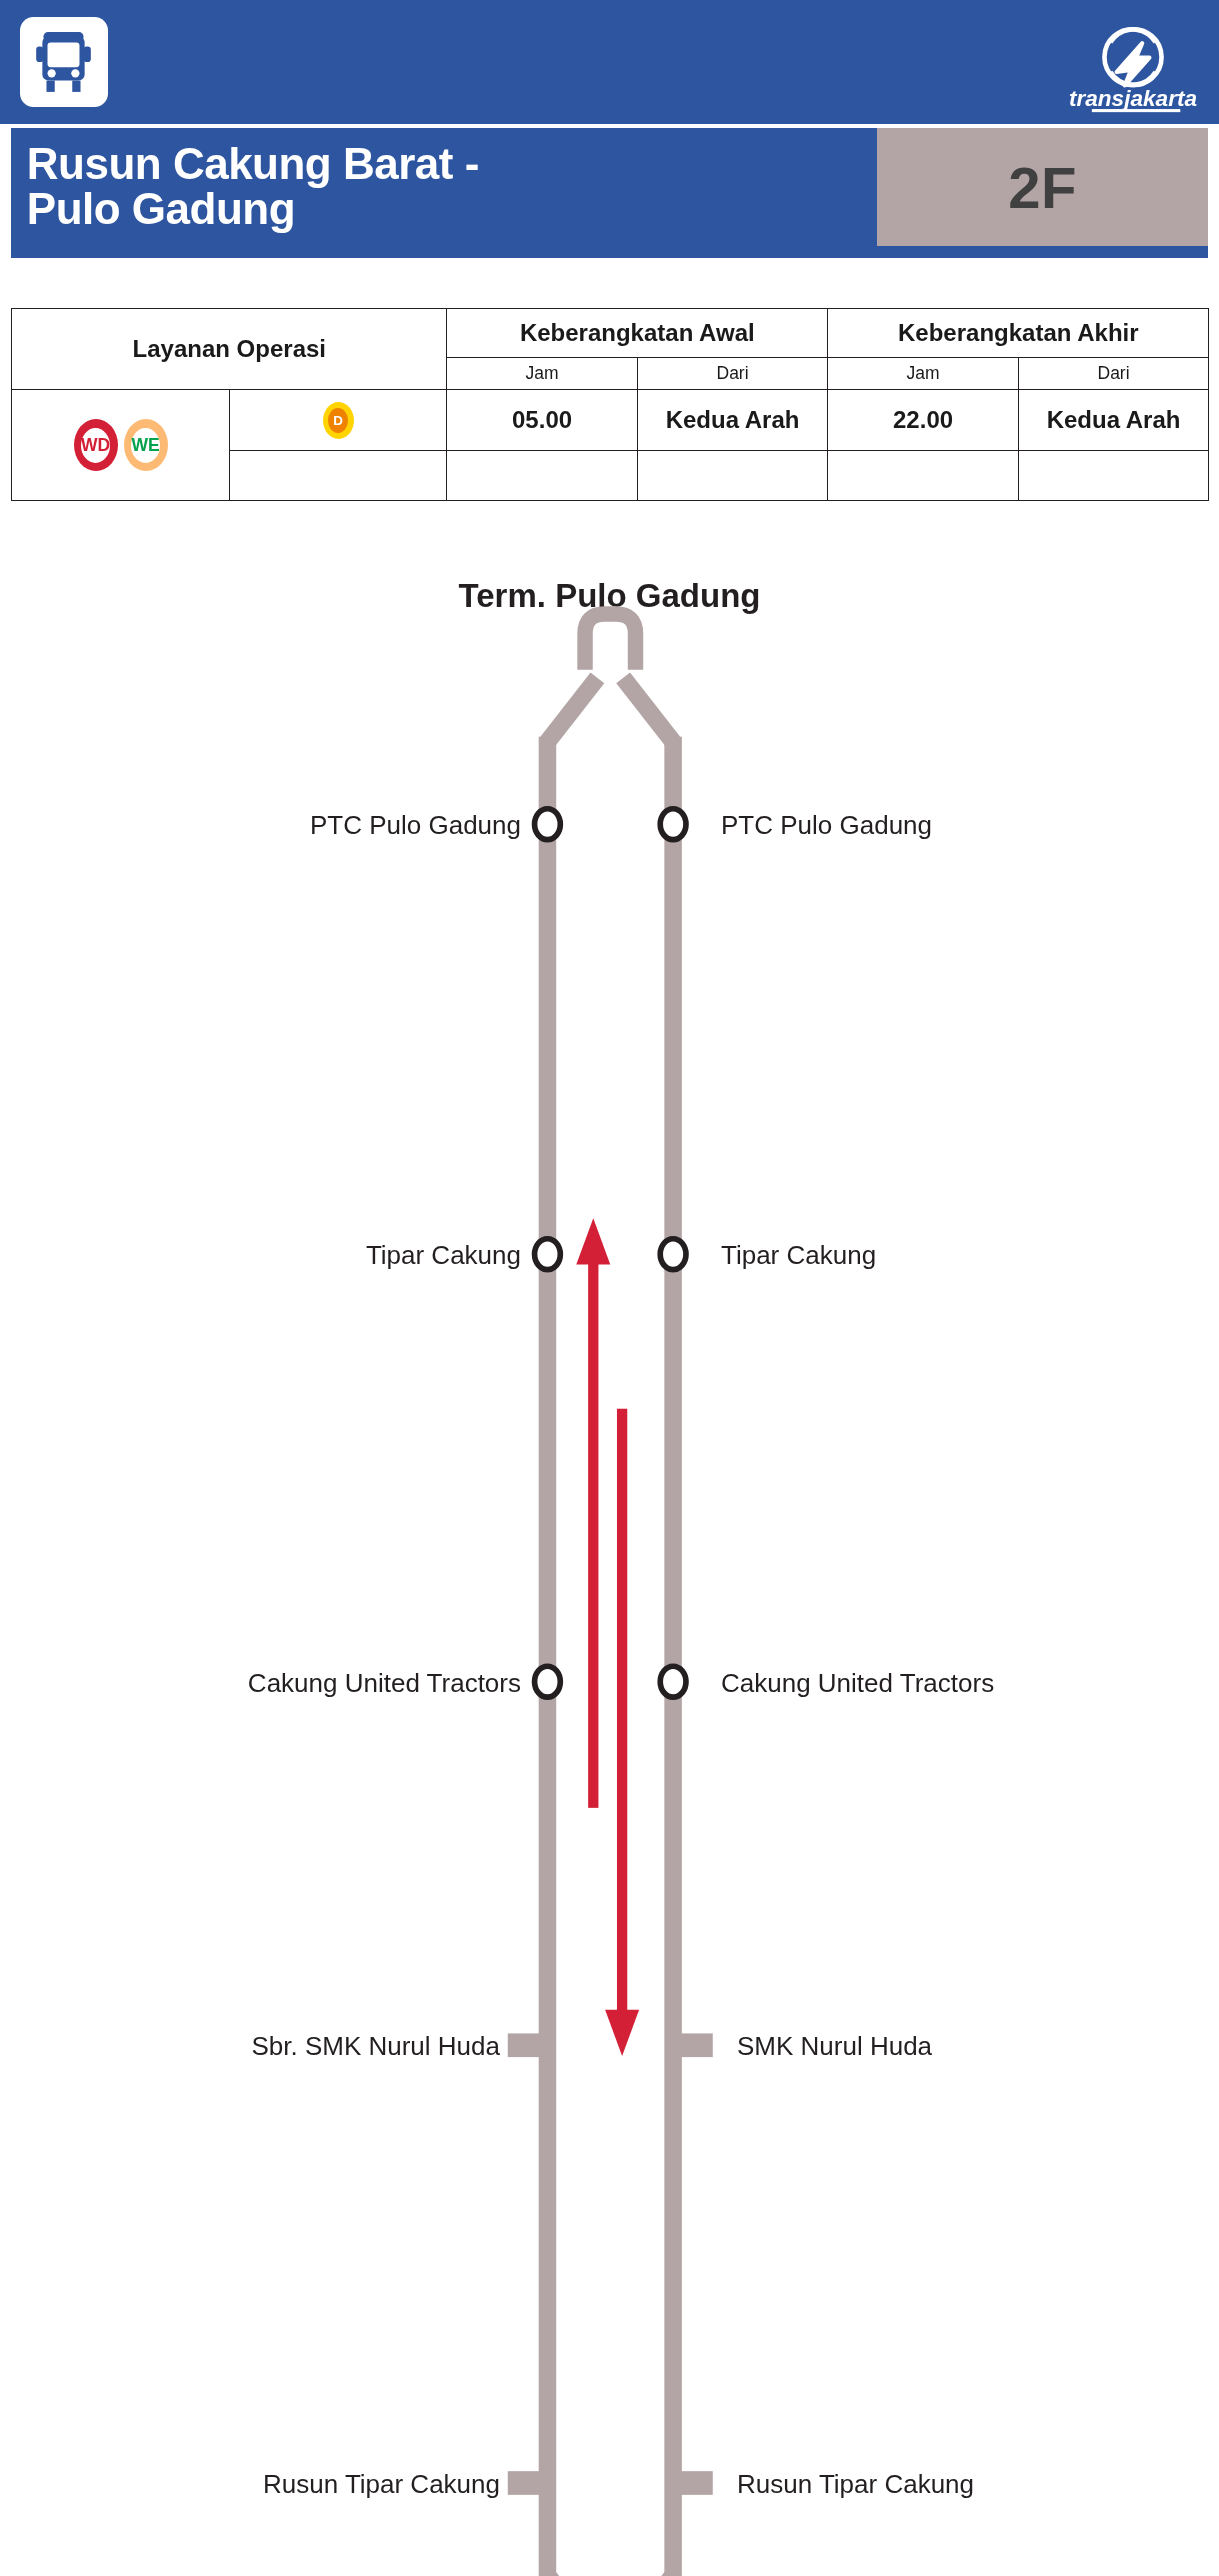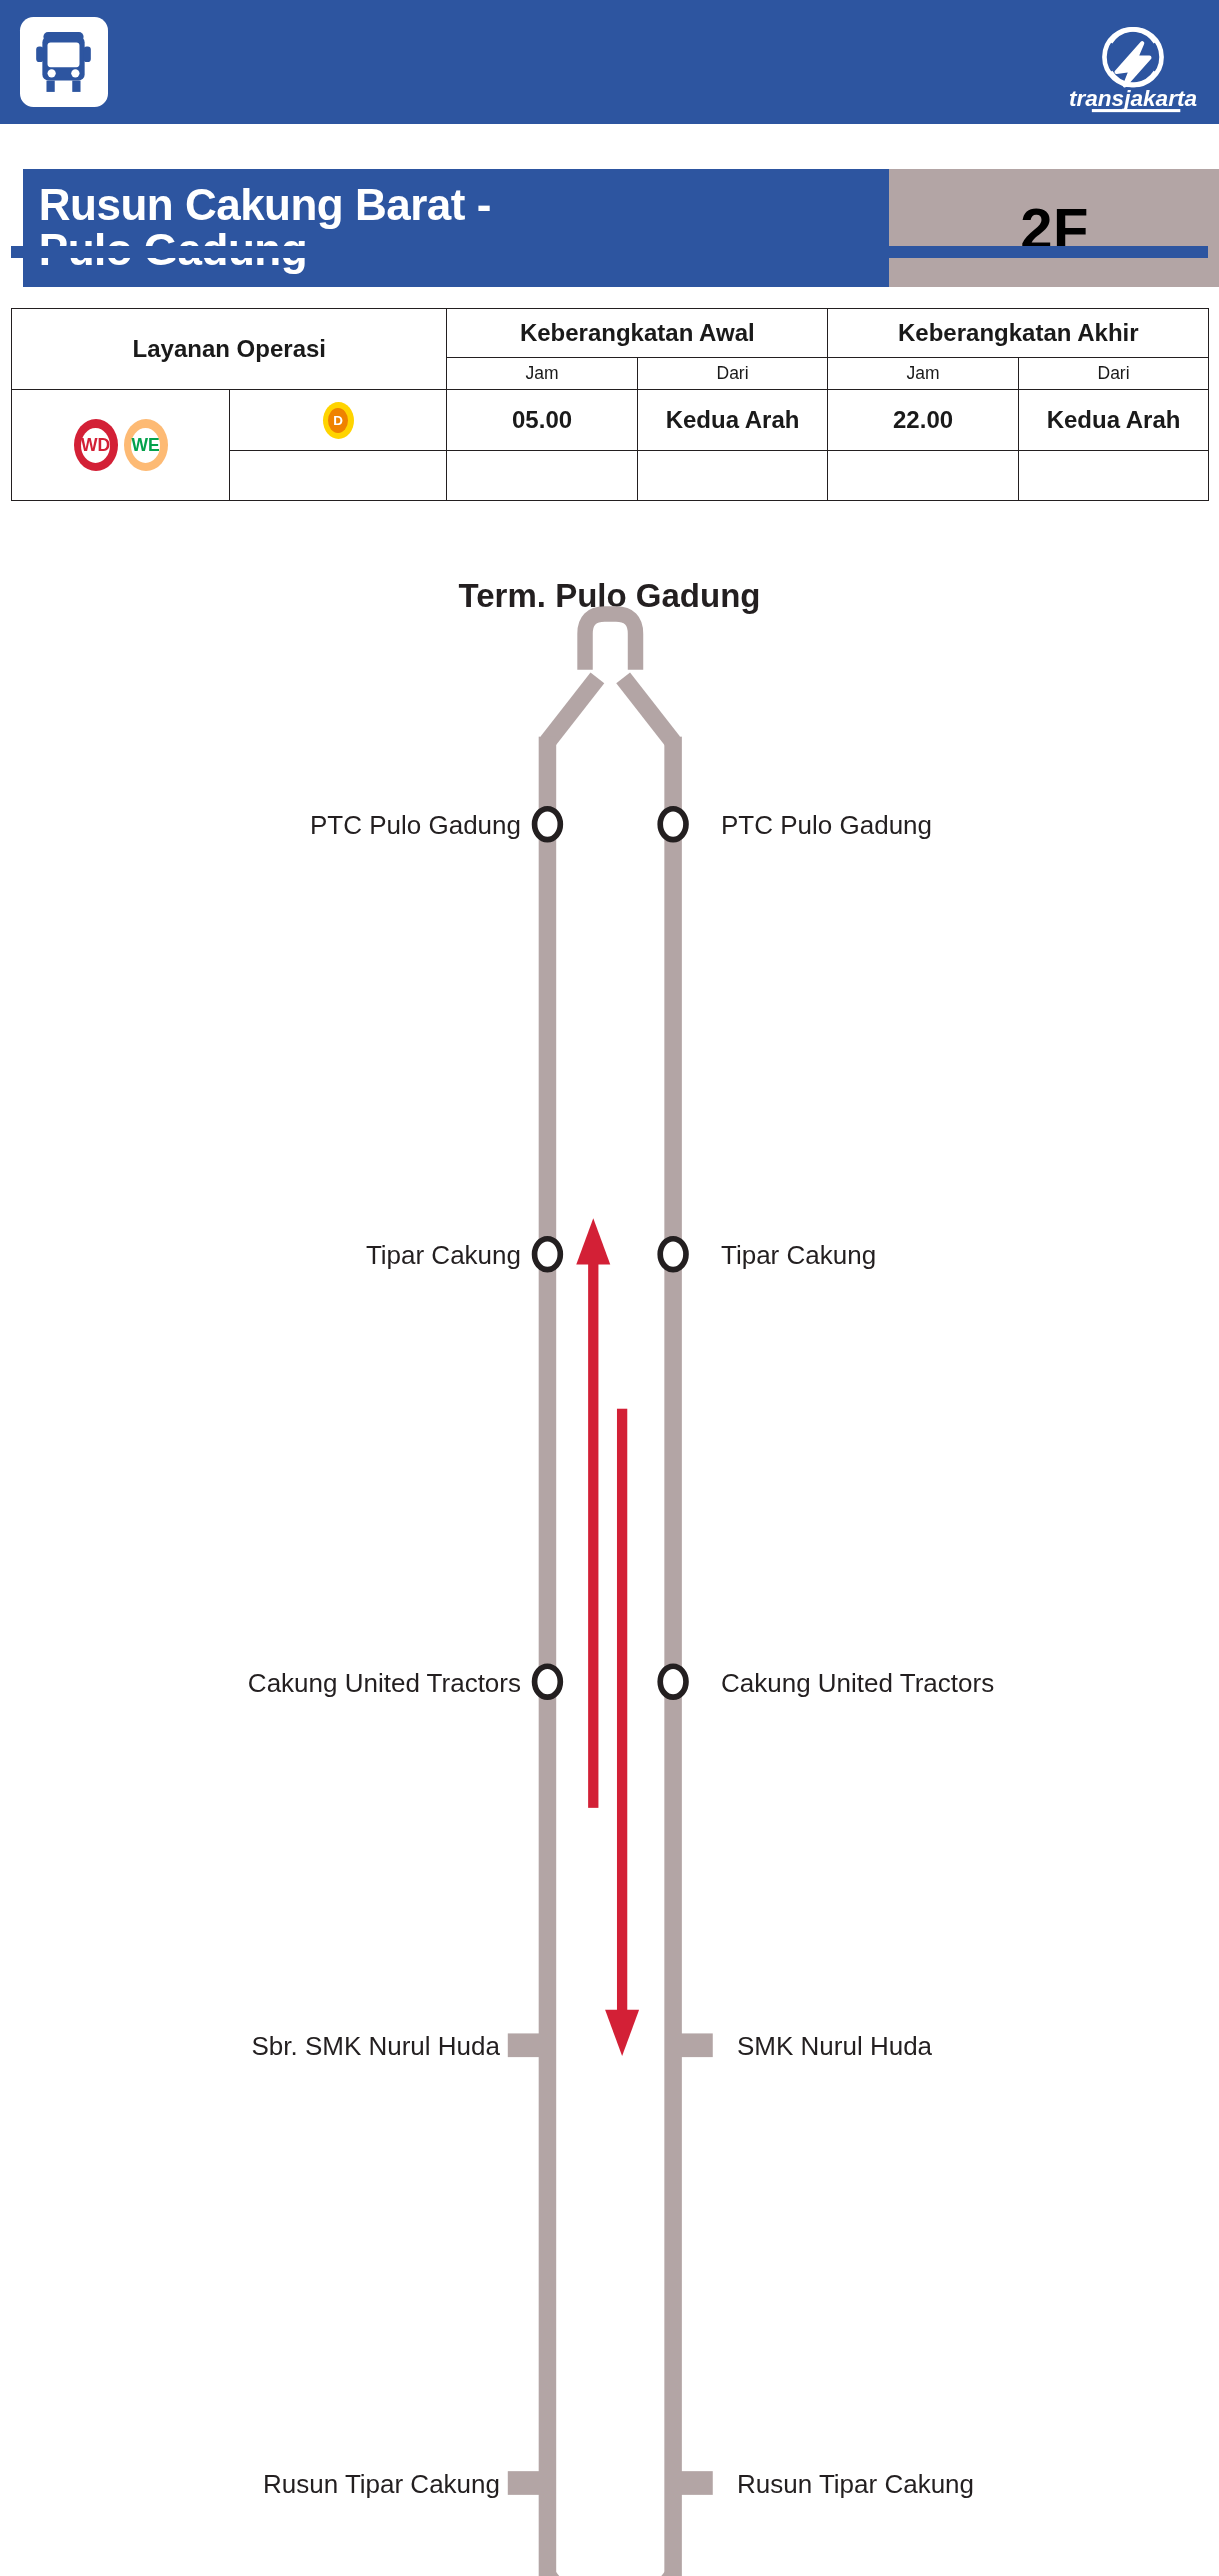--- a/index.html
+++ b/index.html
@@ -19,37 +19,37 @@
     position: absolute; left: 19.6px; top: 16.5px; width: 88px; height: 90px;
     background: #ffffff; border-radius: 13.4px;
   }
   .bus-badge svg { position: absolute; left: 15.5px; top: 12.4px; }
   .tj-logo {
     position: absolute; right: 14.4px; top: 9.3px; width: 144px; height: 106px;
   }
 
   
   .title-row {
-    position: absolute; left: 12px; top: 128px; width: 1005px; height: 118px; margin-top: 41px;
+    position: absolute; left: 0; top: 128px; width: 1005px; height: 118px;
   }
   .title-blue {
     position: absolute; left: 11.3px; top: 0; width: 866px; height: 118px;
     background: #2D55A0; display: flex; align-items: center;
   }
   .title-txt {
     color: #ffffff; font-size: 44px; font-weight: bold;
     line-height: 1.02; padding-left: 15.5px; letter-spacing: -0.5px;
     font-family: "Liberation Sans", sans-serif;
   }
   .title-gray {
     position: absolute; left: 877px; top: 0; width: 331px; height: 118px;
     background: #B3A5A5; display: flex; align-items: center; justify-content: center;
   }
   .route-code {
-    color: #000000; font-size: 58px; font-weight: bold; letter-spacing: 0.5px;
+    color: #404040; font-size: 58px; font-weight: bold; letter-spacing: 0.5px;
   }
   .title-underbar {
     position: absolute; left: 11.3px; top: 246px; width: 1197px; height: 12.4px;
     background: #2D55A0;
   }
 
   
   .op-table {
     position: absolute; left: 11.3px; top: 308px; width: 1197px;
     border-collapse: collapse; table-layout: fixed;

